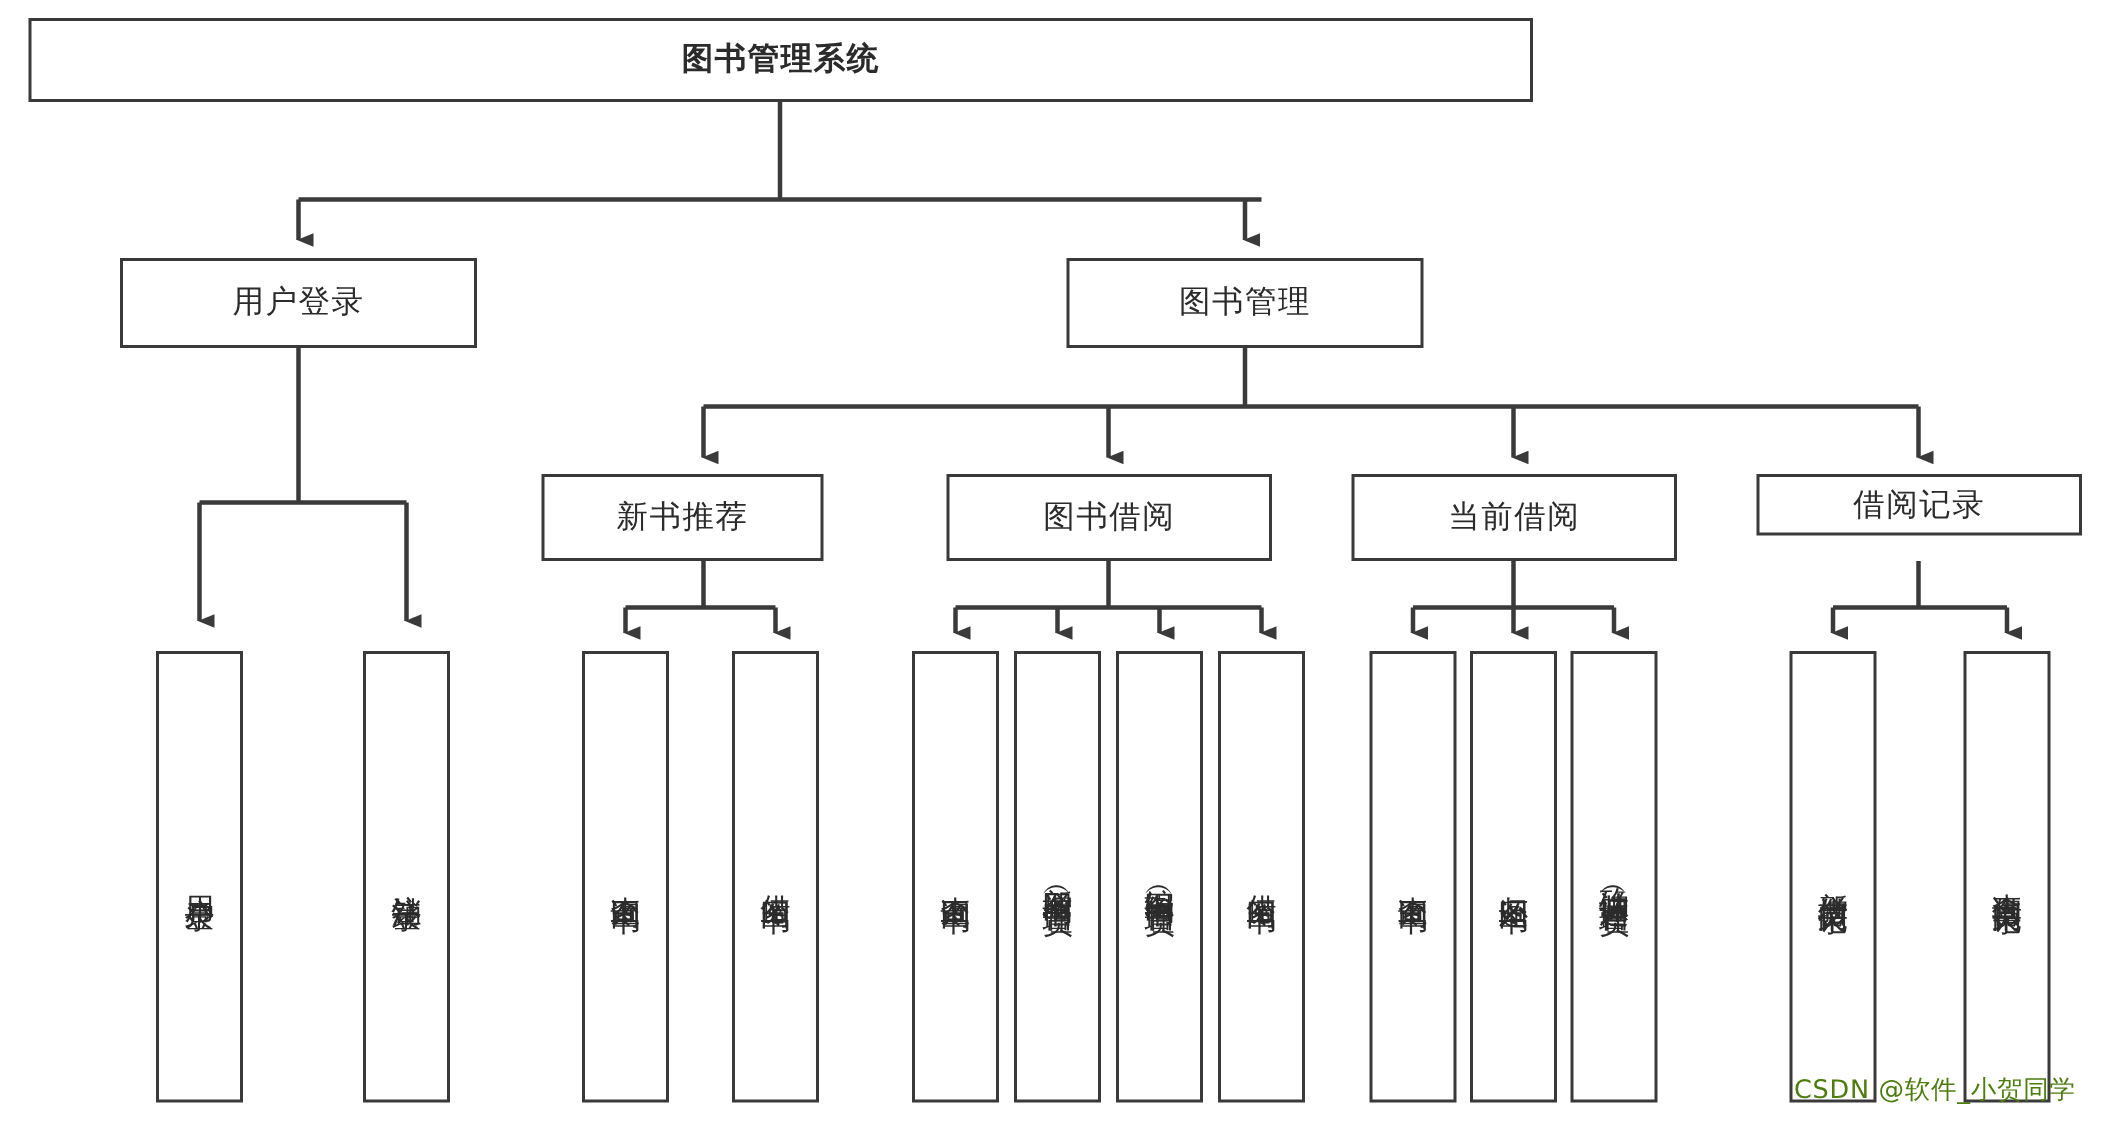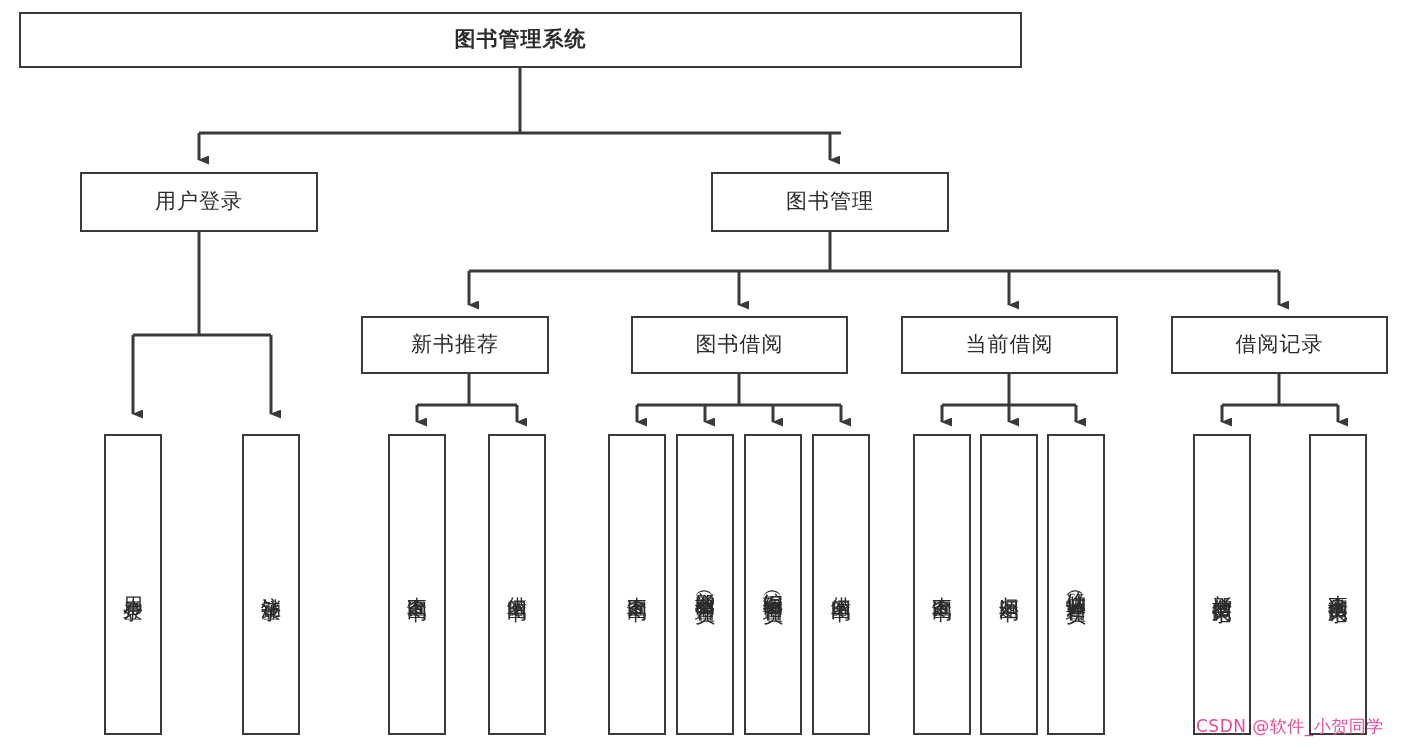--- a/index.html
+++ b/index.html
@@ -51,21 +51,21 @@
     padding: 4px 0;
     text-align: center;
   }
   .node.vertical .vtext {
     writing-mode: vertical-rl;
     text-orientation: upright;
     display: block;
   }
   .watermark {
     position: absolute;
-    color: #ec4899;
+    color: #4d7c0f;
     font-size: 17px;
     letter-spacing: 0.5px;
     white-space: nowrap;
     user-select: none;
   }
 </style>
 </head>
 <body>
 
 <div id="diagram-root">
@@ -137,21 +137,21 @@
   </div>
 
   <div class="node horizontal" style="left:631px; top:316px; width:217px; height:58px;">
     <span>图书借阅</span>
   </div>
 
   <div class="node horizontal" style="left:901px; top:316px; width:217px; height:58px;align-items:center;">
     <span>当前借阅</span>
   </div>
 
-  <div class="node horizontal" style="left:1171px; top:316px; width:217px; height:58px;">
+  <div class="node horizontal" style="left:1171px; top:316px; width:217px; height:41px;">
     <span>借阅记录</span>
   </div>
 
   <div class="node vertical" style="left:104px; top:434px; width:58px; height:301px;">
     <span class="vtext">用户登录</span>
   </div>
   <div class="node vertical" style="left:242px; top:434px; width:58px; height:301px;">
     <span class="vtext">注销登录</span>
   </div>
 

